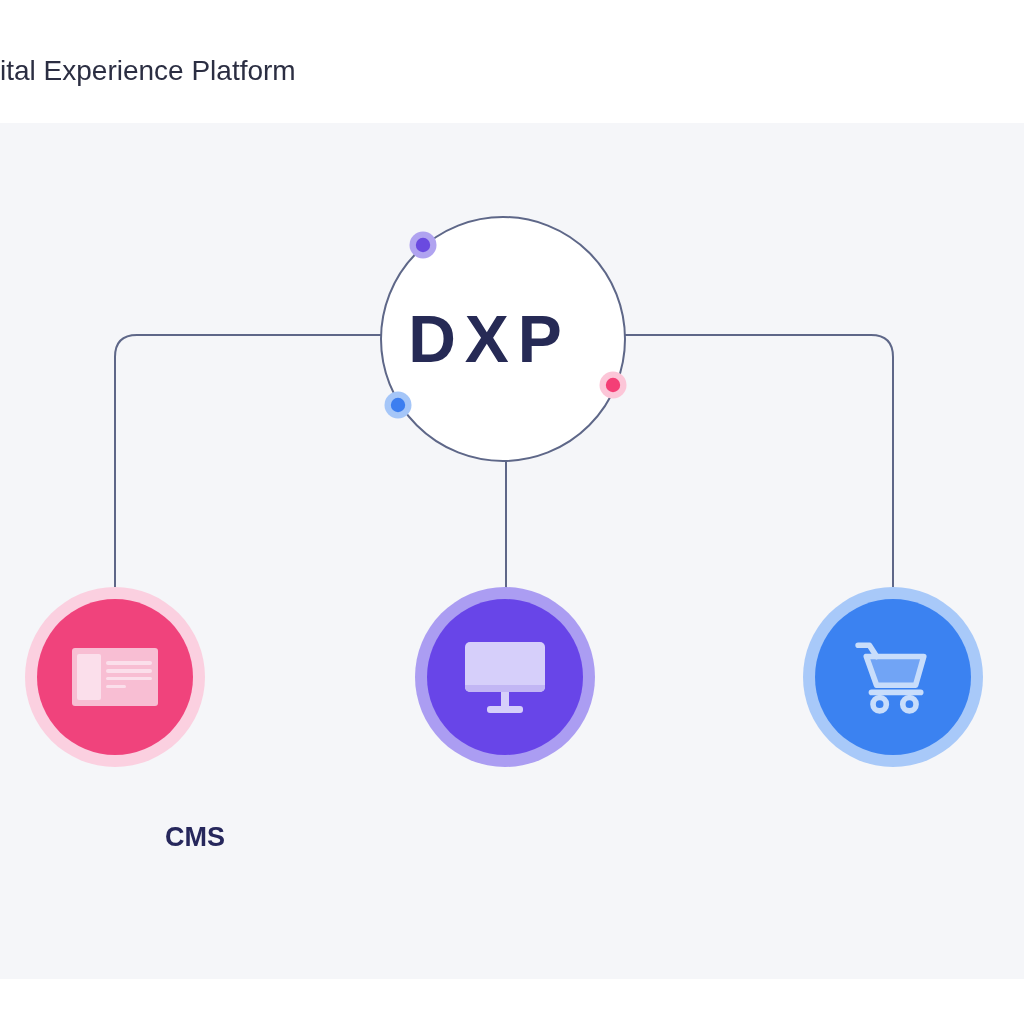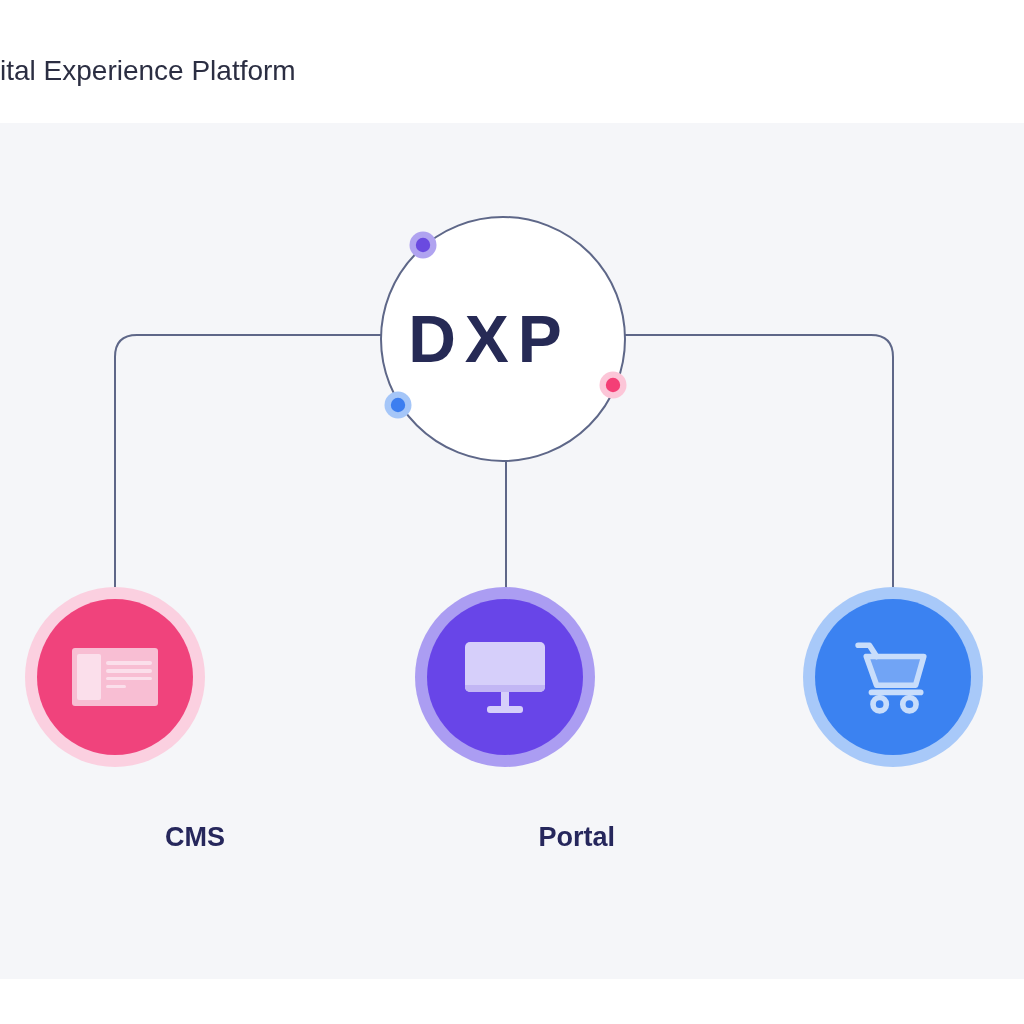--- a/index.html
+++ b/index.html
@@ -190,21 +190,20 @@
   <div class="node-outer outer-portal">
     <div class="node-inner inner-portal">
       <div class="portal-icon">
         <div class="screen"></div>
         <div class="strip"></div>
         <div class="stem"></div>
         <div class="base"></div>
       </div>
     </div>
   </div>
-  <div class="node-label label-portal">Portal</div>
 
   <div class="node-outer outer-commerce">
     <div class="node-inner inner-commerce">
       <svg width="80" height="76" viewBox="0 0 78 74">
         <g fill="none" stroke="#c8ddfb" stroke-width="5.5" stroke-linecap="round" stroke-linejoin="round">
           <path d="M5 6 H16 L23 17"></path>
           <path d="M13 17 H69 L61 45 H23 Z" fill="rgba(255,255,255,0.28)"></path>
           <path d="M18 52 H66"></path>
           <circle cx="26" cy="63.5" r="6.5"></circle>
           <circle cx="55" cy="63.5" r="6.5"></circle>

